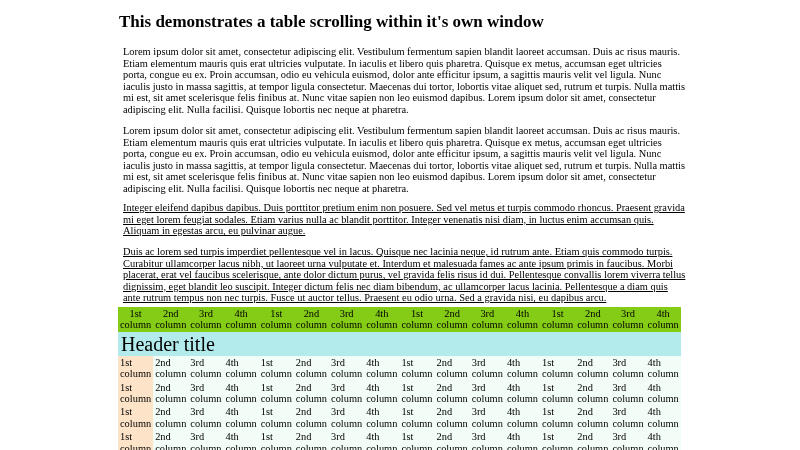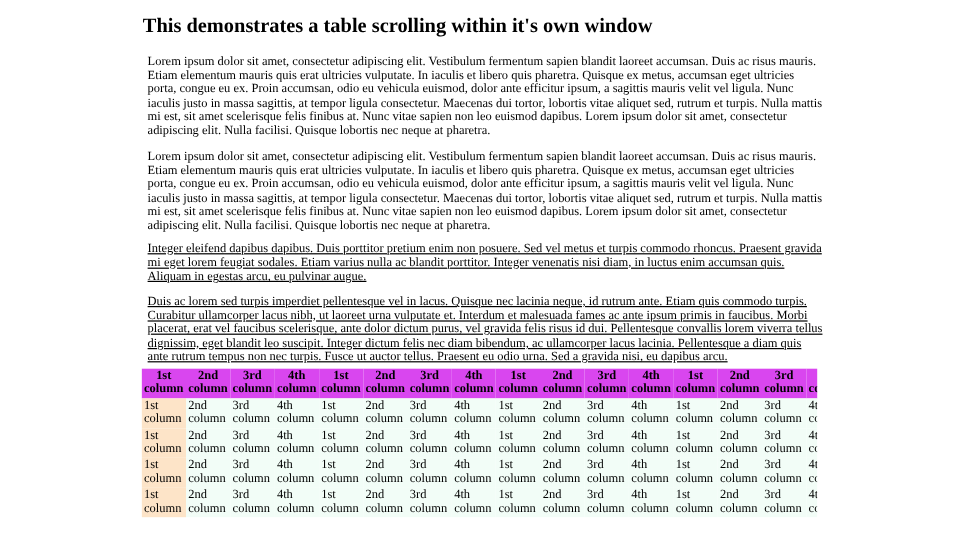--- a/index.html
+++ b/index.html
@@ -53,22 +53,22 @@
       line-height: 11.4px;
     }
     th, td {
       padding: 1px 2px;
       white-space: normal;
       vertical-align: top;
       min-width: 30px;
       width: 30px;
     }
     thead th {
-      background: #d946ef;
-      font-weight: bold;
+      background: #84cc16;
+      font-weight: normal;
       text-align: center;
       padding: 1px 2px 1px 2px;
     }
     .title-row td {
       background: #b3ebec;
       font-size: 20px;
       line-height: 23px;
       padding: 1px 1px 0 3px;
       height: 23px;
       white-space: nowrap;
@@ -157,20 +157,23 @@
             <span class="cell-l1">3rd</span>
             <span class="cell-l2">column</span>
           </th>
           <th>
             <span class="cell-l1">4th</span>
             <span class="cell-l2">column</span>
           </th>
         </tr>
     </thead>
     <tbody id="tbody">
+      <tr class="title-row">
+        <td id="title-cell" colspan="17">Header title</td>
+      </tr>
     <tr>
           <td class="first">1st column</td>
           <td>2nd column</td>
           <td>3rd column</td>
           <td>4th column</td>
           <td>1st column</td>
           <td>2nd column</td>
           <td>3rd column</td>
           <td>4th column</td>
           <td>1st column</td>

